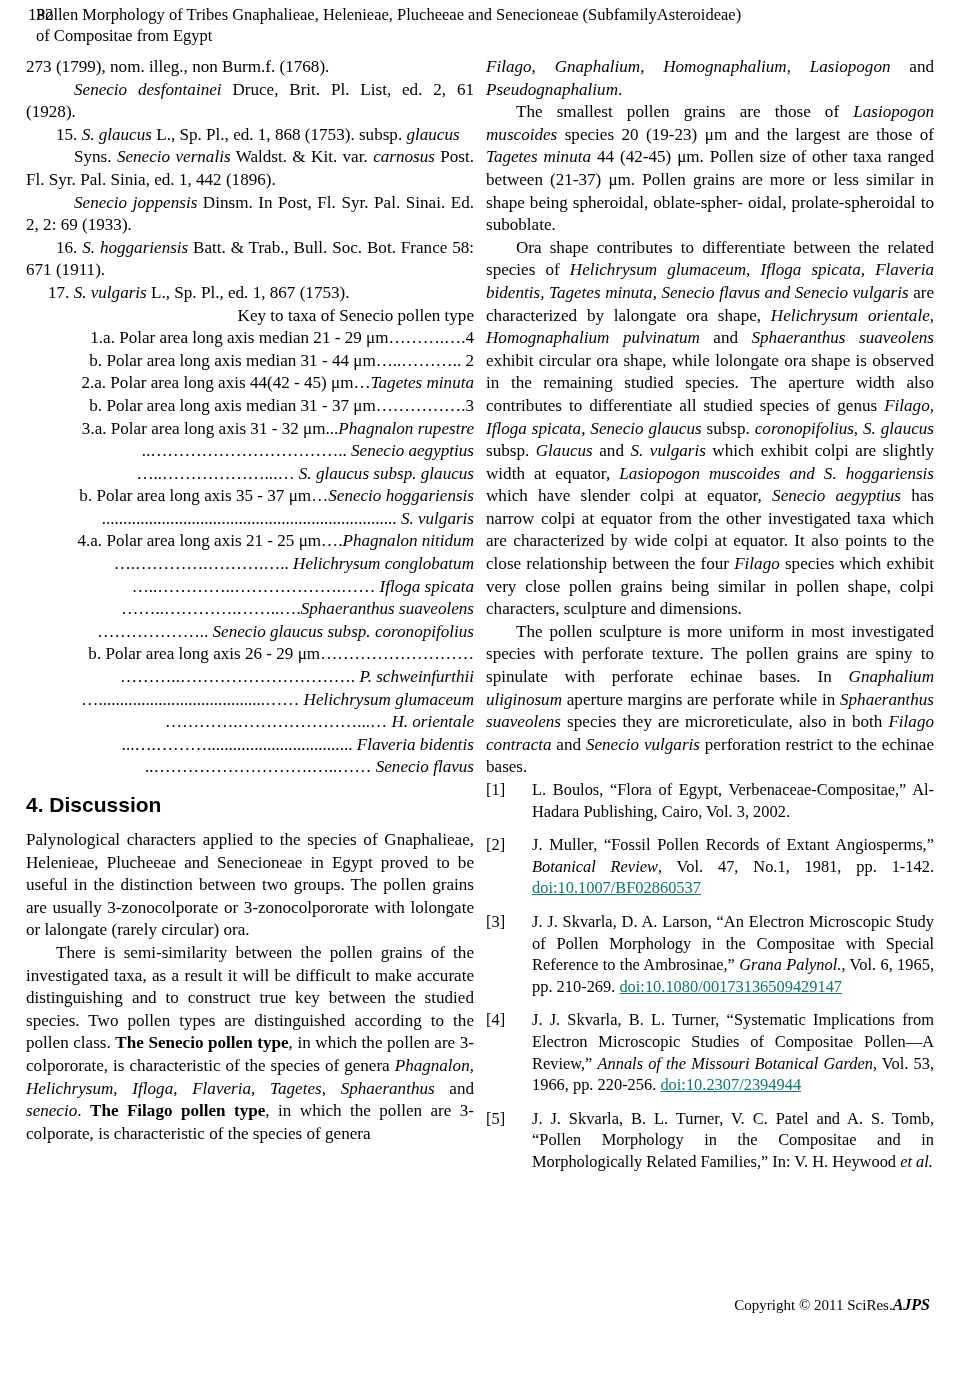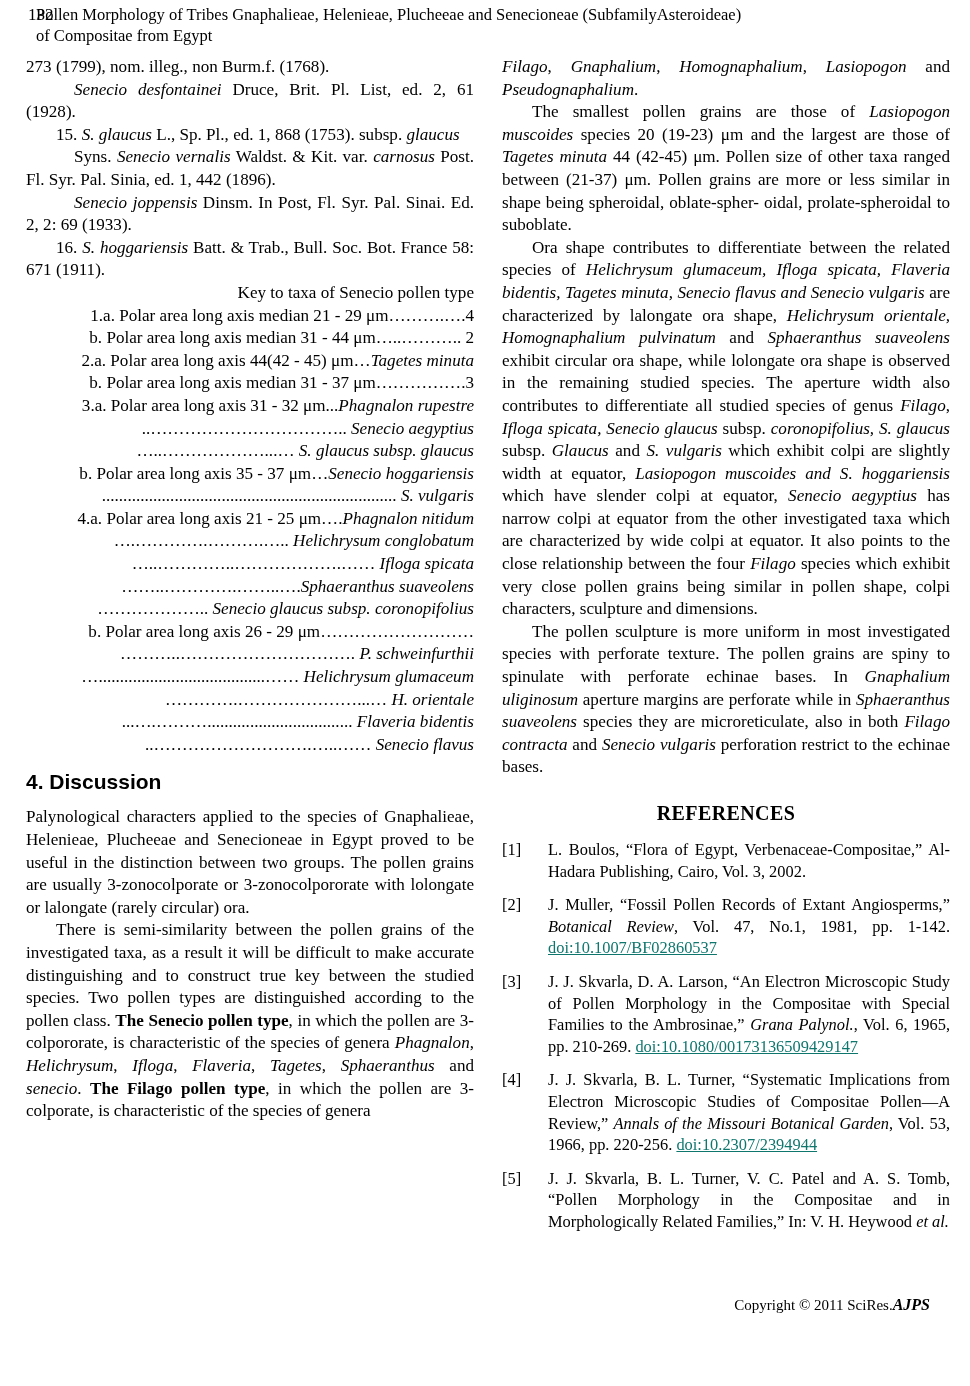--- a/index.html
+++ b/index.html
@@ -39,21 +39,21 @@
   .runhead .title-lines {
     font-size: 16.5px;
     line-height: 21px;
     padding: 0 10px;
   }
   .runhead .line2 { display: block; }
 
   
   .columns {
     display: flex;
-    gap: 28px;
+    gap: 12px;
     align-items: flex-start;
   }
   .col {
     width: 448px;
     flex: 0 0 448px;
   }
 
   p, .ln {
     margin: 0;
     font-size: 17.1px;
@@ -157,20 +157,21 @@
       <p class="indent-lg"><span class="it">Senecio desfontainei</span><span> Druce, Brit. Pl. List, ed. 2, 61 (1928).</span></p>
 
       <p class="indent"><span>15. </span><span class="it">S. glaucus</span><span> L., Sp. Pl., ed. 1, 868 (1753). subsp. </span><span class="it">glaucus</span></p>
 
       <p class="indent-lg"><span>Syns. </span><span class="it">Senecio vernalis</span><span> Waldst. &amp; Kit. var. </span><span class="it">carnosus</span><span> Post. Fl. Syr. Pal. Sinia, ed. 1, 442 (1896).</span></p>
 
       <p class="indent-lg"><span class="it">Senecio joppensis</span><span> Dinsm. In Post, Fl. Syr. Pal. Sinai. Ed. 2, 2: 69 (1933).</span></p>
 
       <p class="indent"><span>16. </span><span class="it">S. hoggariensis</span><span> Batt. &amp; Trab., Bull. Soc. Bot. France 58: 671 (1911).</span></p>
 
+      <p class="indent noindent" style="text-indent:22px"><span>17. </span><span class="it">S. vulgaris</span><span> L., Sp. Pl., ed. 1, 867 (1753).</span></p>
 
       <div class="key-line ind">Key to taxa of Senecio pollen type</div>
 
       <div class="key-line ind"><span>1.a. Polar area long axis median 21 - 29 μm……….….4</span><span class="it"></span></div>
       <div class="key-line ind"><span>b. Polar area long axis median 31 - 44 μm…..……….. 2</span><span class="it"></span></div>
       <div class="key-line ind"><span>2.a. Polar area long axis 44(42 - 45) μm…</span><span class="it">Tagetes minuta</span></div>
       <div class="key-line ind"><span>b. Polar area long axis median 31 - 37 μm…………….3</span><span class="it"></span></div>
       <div class="key-line ind"><span>3.a. Polar area long axis 31 - 32 μm...</span><span class="it">Phagnalon rupestre</span></div>
       <div class="key-line right"><span>..…………………………….. </span><span class="it">Senecio aegyptius</span></div>
       <div class="key-line right"><span>…..………………...… </span><span class="it">S. glaucus subsp. glaucus</span></div>
@@ -199,35 +200,34 @@
     <div class="col">
 
       <p class="noindent"><span class="it">Filago</span><span>, </span><span class="it">Gnaphalium</span><span>, </span><span class="it">Homognaphalium</span><span>, </span><span class="it">Lasiopogon</span><span> and </span><span class="it">Pseudognaphalium</span><span>.</span></p>
 
       <p class="indent"><span>The smallest pollen grains are those of </span><span class="it">Lasiopogon muscoides</span><span> species 20 (19-23) μm and the largest are those of </span><span class="it">Tagetes minuta</span><span> 44 (42-45) μm. Pollen size of other taxa ranged between (21-37) μm. Pollen grains are more or less similar in shape being spheroidal, oblate-spher- oidal, prolate-spheroidal to suboblate.</span></p>
 
       <p class="indent"><span>Ora shape contributes to differentiate between the related species of </span><span class="it">Helichrysum glumaceum, Ifloga spicata, Flaveria bidentis, Tagetes minuta, Senecio flavus and Senecio vulgaris</span><span> are characterized by lalongate ora shape, </span><span class="it">Helichrysum orientale, Homognaphalium pulvinatum</span><span> and </span><span class="it">Sphaeranthus suaveolens</span><span> exhibit circular ora shape, while lolongate ora shape is observed in the remaining studied species. The aperture width also contributes to differentiate all studied species of genus </span><span class="it">Filago</span><span>, </span><span class="it">Ifloga spicata, Senecio glaucus</span><span> subsp. </span><span class="it">coronopifolius, S. glaucus</span><span> subsp. </span><span class="it">Glaucus</span><span> and </span><span class="it">S. vulgaris</span><span> which exhibit colpi are slightly width at equator, </span><span class="it">Lasiopogon muscoides and S. hoggariensis</span><span> which have slender colpi at equator, </span><span class="it">Senecio aegyptius</span><span> has narrow colpi at equator from the other investigated taxa which are characterized by wide colpi at equator. It also points to the close relationship between the four </span><span class="it">Filago</span><span> species which exhibit very close pollen grains being similar in pollen shape, colpi characters, sculpture and dimensions.</span></p>
 
       <p class="indent"><span>The pollen sculpture is more uniform in most investigated species with perforate texture. The pollen grains are spiny to spinulate with perforate echinae bases. In </span><span class="it">Gnaphalium uliginosum</span><span> aperture margins are perforate while in </span><span class="it">Sphaeranthus suaveolens</span><span> species they are microreticulate, also in both </span><span class="it">Filago contracta</span><span> and </span><span class="it">Senecio vulgaris</span><span> perforation restrict to the echinae bases.</span></p>
 
-      <h2 class="refs">REFERENCES</h2>
 
       <div class="ref">
         <div class="ref-num">[1]</div>
         <div class="ref-body"><span>L. Boulos, “Flora of Egypt, Verbenaceae-Compositae,” Al-Hadara Publishing, Cairo, Vol. 3, 2002.</span><span class="it"></span><span></span><a class="doi" href="#"></a></div>
       </div>
 
       <div class="ref">
         <div class="ref-num">[2]</div>
         <div class="ref-body"><span>J. Muller, “Fossil Pollen Records of Extant Angiosperms,” </span><span class="it">Botanical Review</span><span>, Vol. 47, No.1, 1981, pp. 1-142. </span><a class="doi" href="#">doi:10.1007/BF02860537</a></div>
       </div>
 
       <div class="ref">
         <div class="ref-num">[3]</div>
-        <div class="ref-body"><span>J. J. Skvarla, D. A. Larson, “An Electron Microscopic Study of Pollen Morphology in the Compositae with Special Families to the Ambrosinae,” </span><span class="it">Grana Palynol.</span><span>, Vol. 6, 1965, pp. 210-269. </span><a class="doi" href="#">doi:10.1080/00173136509429147</a></div>
+        <div class="ref-body"><span>J. J. Skvarla, D. A. Larson, “An Electron Microscopic Study of Pollen Morphology in the Compositae with Special Reference to the Ambrosinae,” </span><span class="it">Grana Palynol.</span><span>, Vol. 6, 1965, pp. 210-269. </span><a class="doi" href="#">doi:10.1080/00173136509429147</a></div>
       </div>
 
       <div class="ref">
         <div class="ref-num">[4]</div>
         <div class="ref-body"><span>J. J. Skvarla, B. L. Turner, “Systematic Implications from Electron Microscopic Studies of Compositae Pollen—A Review,” </span><span class="it">Annals of the Missouri Botanical Garden</span><span>, Vol. 53, 1966, pp. 220-256. </span><a class="doi" href="#">doi:10.2307/2394944</a></div>
       </div>
 
       <div class="ref">
         <div class="ref-num">[5]</div>
         <div class="ref-body"><span>J. J. Skvarla, B. L. Turner, V. C. Patel and A. S. Tomb, “Pollen Morphology in the Compositae and in Morphologically Related Families,” In: V. H. Heywood </span><span class="it">et al.</span><span></span><a class="doi" href="#"></a></div>

